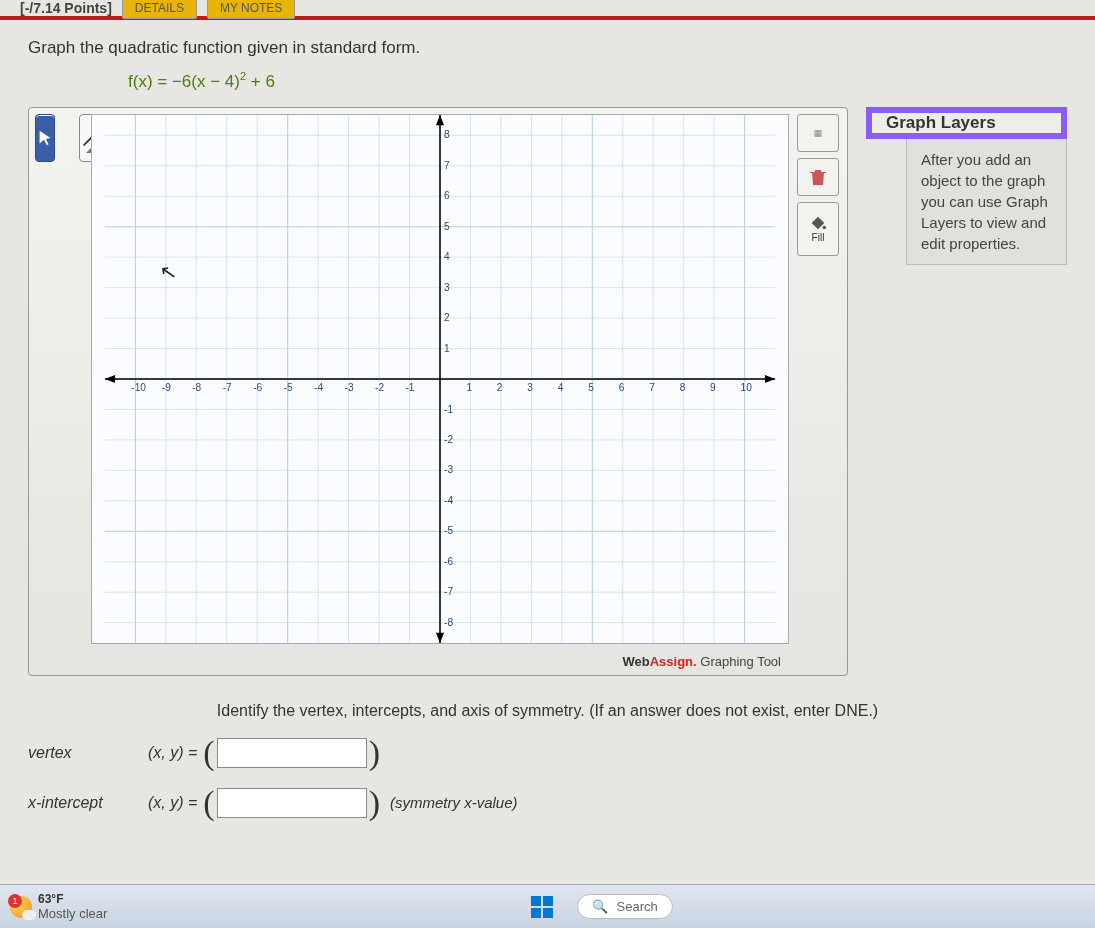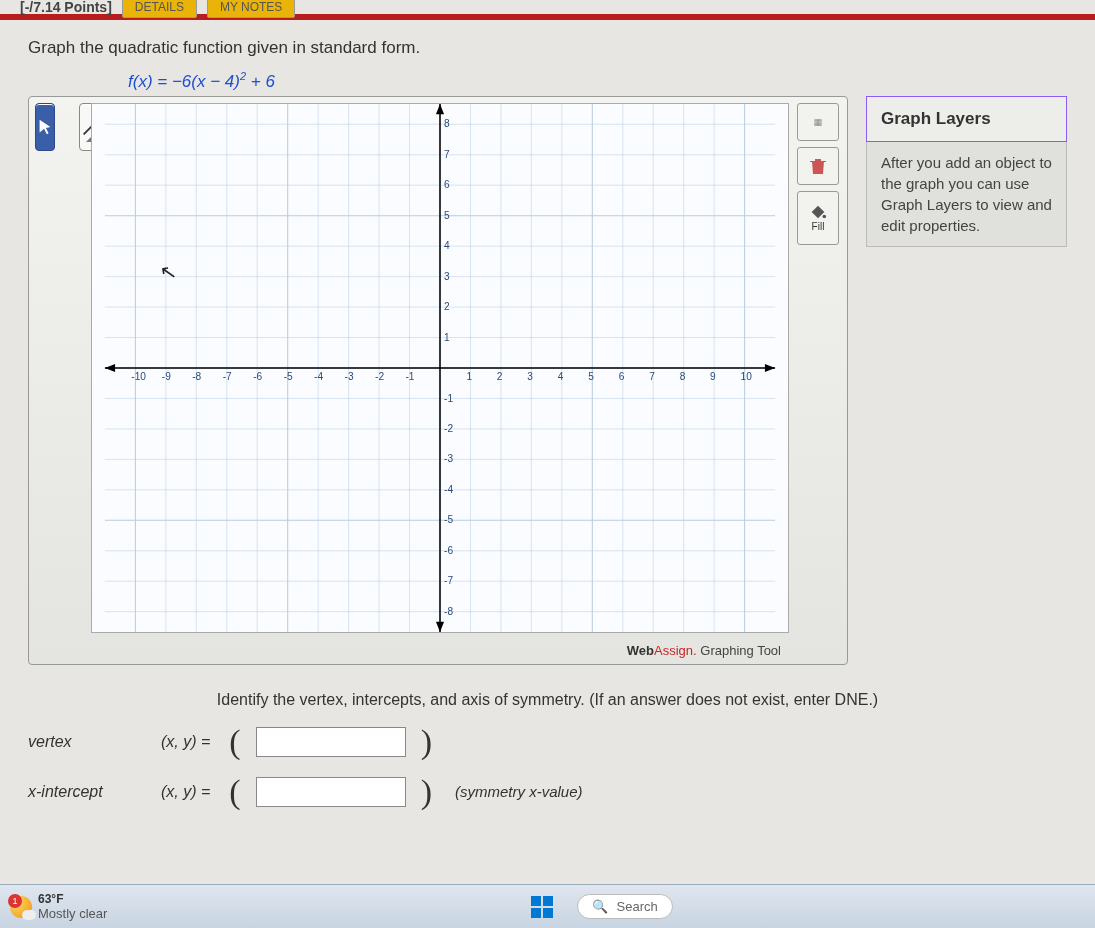--- a/index.html
+++ b/index.html
@@ -11,36 +11,36 @@
   overflow: hidden;
   position: relative;
   color: #333;
 }
 .top-bar {
   display: flex;
   align-items: center;
   gap: 10px;
   padding: 0 20px;
   height: 20px;
-  border-bottom: 6px solid #b91c1c;
+  border-bottom: 4px solid #b91c1c;
 }
 .points-label { font-weight: bold; color: #444; font-size: 14px; }
 .pill-btn {
   border: 1px solid #999;
   background: #eab308;
   padding: 3px 12px;
   font-size: 12px;
   font-weight: normal;
   color: #555;
   border-radius: 2px;
   cursor: pointer;
 }
 .content { padding: 18px 28px; }
 .prompt { font-size: 17px; color: #333; margin-bottom: 12px; }
-.formula { font-size: 17px; color: #1d4ed8; font-style: italic; margin-left: 100px; margin-bottom: 4px; }
+.formula { font-size: 17px; color: #4d7c0f; margin-left: 100px; margin-bottom: 15px; }
 .formula sup { font-size: 11px; }
 .work-row { display: flex; gap: 18px; }
 .graph-panel {
   width: 820px;
   border: 1px solid #999;
   background: linear-gradient(#f3f3f0,#e4e4e0);
   border-radius: 4px;
   padding: 6px;
   position: relative;
 }
@@ -70,32 +70,32 @@
   width: 42px; height: 38px;
   border: 1px solid #999; background: #f2f2ef;
   border-radius: 3px; font-size: 11px;
   display: flex; align-items: center; justify-content: center;
   cursor: pointer;
 }
 .footer-row { display: flex; justify-content: space-between; align-items: center; padding: 4px 8px; }
 .help-link { color: #2a5db0; font-size: 12px; text-decoration: underline; cursor: pointer; }
 .wa-brand { font-size: 13px; color: #444; text-align: right; padding-right: 60px; }
 .wa-brand .web { color: #333; font-weight: bold; }
-.wa-brand .assign { color: #c62828; font-weight: normal; }
+.wa-brand .assign { color: #c62828; font-weight: bold; }
 .layers-panel { flex: 1; }
 .layers-head {
-  background: #ededea; border: 1px solid #8b5cf6;
-  padding: 12px 14px; font-weight: bold; font-size: 17px; color: #333;
+  background: #ededea; border: 6px solid #8b5cf6;
+  padding: 0 14px; font-weight: bold; font-size: 17px; color: #333;
 }
 .layers-body {
   background: #e0e0dc; border: 1px solid #bbb; border-top: none;
-  padding: 10px 14px; font-size: 15px; color: #444; line-height: 1.4;
+  padding: 10px 14px; font-size: 15px; color: #444; line-height: 1.4; margin-left: 40px;
 }
 .identify { margin-top: 26px; font-size: 16px; color: #333; text-align: center; }
-.answer-row { display: flex; align-items: center; margin-top: 16px; font-size: 16px; gap: 13px; }
+.answer-row { display: flex; align-items: center; margin-top: 16px; font-size: 16px; }
 .answer-label { width: 120px; font-style: italic; }
 .eq { font-style: italic; margin-right: 6px; }
 .big-paren { font-size: 34px; font-family: 'Times New Roman', serif; line-height: 1; }
 .ans-input {
   width: 150px; height: 30px; border: 1px solid #888;
   background: #fff; margin: 0 2px; padding: 0 6px; font-size: 14px;
 }
 .qual { margin-left: 10px; font-size: 15px; font-style: italic; }
 .taskbar {
   position: absolute; bottom: 0; left: 0; right: 0;

